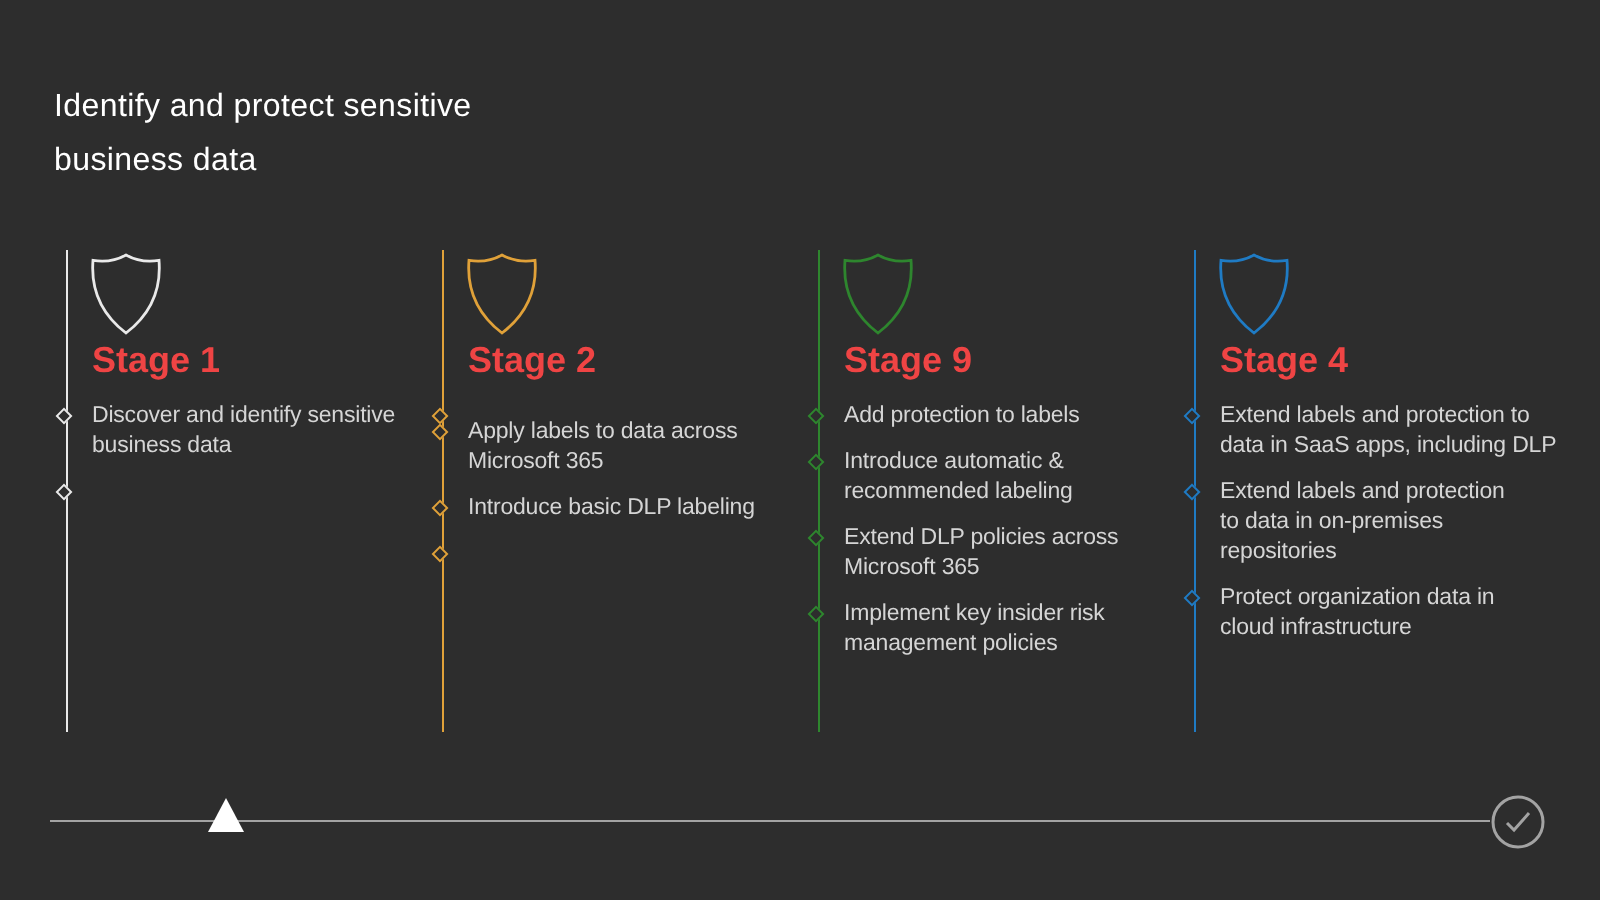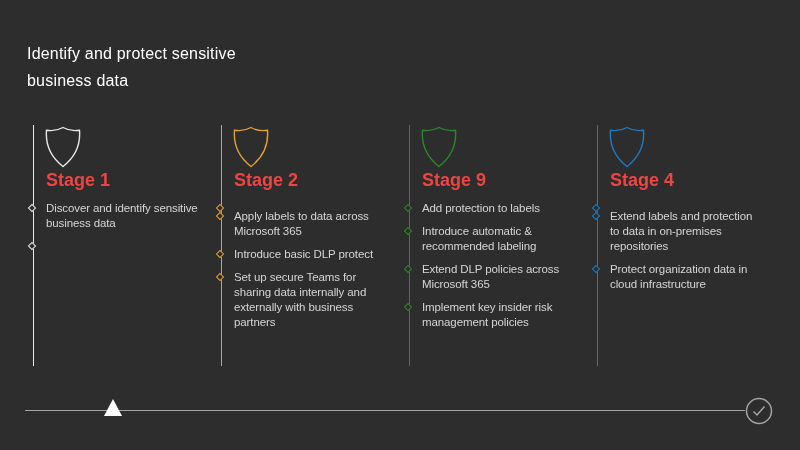--- a/index.html
+++ b/index.html
@@ -151,28 +151,24 @@
       <div class="bullet">
         <span class="diamond"></span>
       </div>
       <div class="bullet">
         <span class="diamond"></span>
         <span class="bullet-text">Apply labels to data across
 Microsoft 365</span>
       </div>
       <div class="bullet">
         <span class="diamond"></span>
-        <span class="bullet-text">Introduce basic DLP protect</span>
-      </div>
-      <div class="bullet">
-        <span class="diamond"></span>
-        <span class="bullet-text">Set up secure Teams for
-sharing data internally and
-externally with business
-partners</span>
+        <span class="bullet-text">Introduce basic DLP labeling</span>
+      </div>
+      <div class="bullet">
+        <span class="diamond"></span>
       </div>
     </div>
   </div>
 
   <div class="stage" style="left: 409px; --accent: #2E862E;">
     <div class="stage-line"></div>
     <svg class="shield" viewBox="0 0 36 42">
       <path d="M18 1.5 C22.5 4, 28.5 5.2, 34.5 4.2 C35.4 15.5, 33 29, 18 40.5 C3 29, 0.6 15.5, 1.5 4.2 C7.5 5.2, 13.5 4, 18 1.5 Z"></path>
     </svg>
     <div class="stage-label">Stage 9</div>
@@ -201,20 +197,22 @@
 
   <div class="stage" style="left: 597px; width: 196px; --accent: #1F7BC4;">
     <div class="stage-line"></div>
     <svg class="shield" viewBox="0 0 36 42">
       <path d="M18 1.5 C22.5 4, 28.5 5.2, 34.5 4.2 C35.4 15.5, 33 29, 18 40.5 C3 29, 0.6 15.5, 1.5 4.2 C7.5 5.2, 13.5 4, 18 1.5 Z"></path>
     </svg>
     <div class="stage-label">Stage 4</div>
     <div class="bullets">
       <div class="bullet">
         <span class="diamond"></span>
+        <span class="bullet-text">Extend labels and protection to
+data in SaaS apps, including DLP</span>
       </div>
       <div class="bullet">
         <span class="diamond"></span>
       </div>
       <div class="bullet">
         <span class="diamond"></span>
         <span class="bullet-text">Extend labels and protection
 to data in on-premises
 repositories</span>
       </div>

